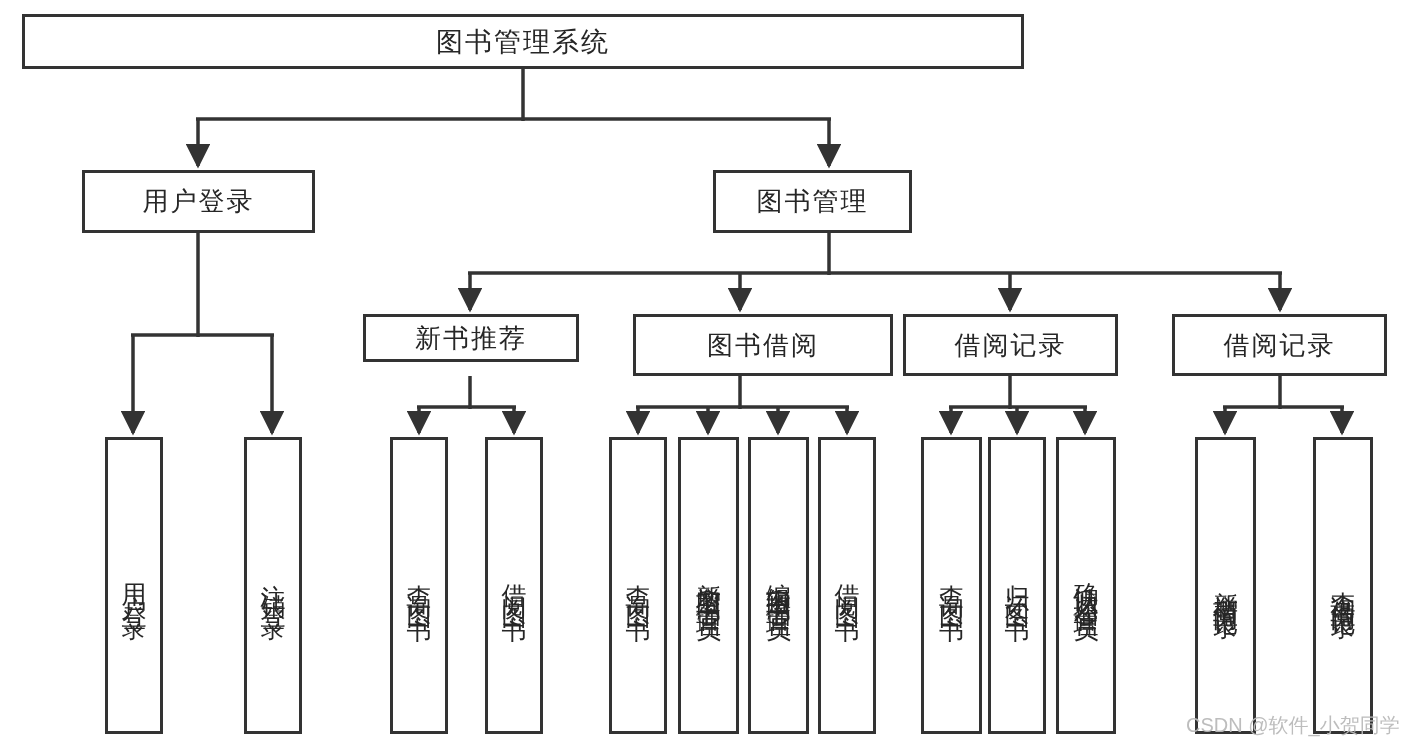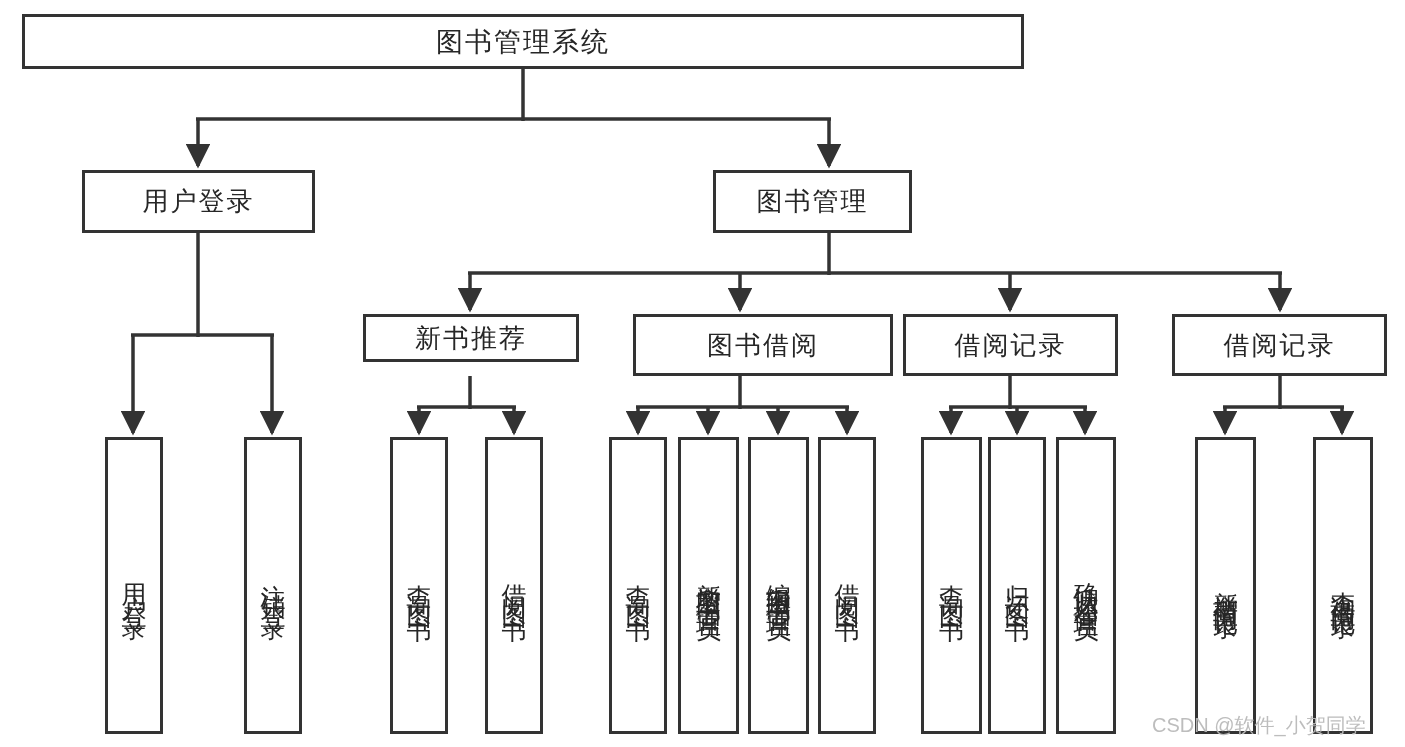--- a/index.html
+++ b/index.html
@@ -19,21 +19,21 @@
     display:flex;align-items:center;justify-content:center;z-index:2;
   }
   .vtext{
     writing-mode:vertical-rl;text-orientation:mixed;
     font-size:25px;line-height:1;white-space:nowrap;
   }
   .ls4{letter-spacing:11px;}
   .ls6{letter-spacing:5px;}
   .ls9{letter-spacing:5px;}
   #watermark{
-    position:absolute;left:1152px;top:712px;z-index:3;
+    position:absolute;left:1186px;top:712px;z-index:3;
     font-size:20px;color:rgba(185,185,185,0.95);white-space:nowrap;
   }
 </style>
 </head>
 <body>
 
 <div id="stage">
 
   <svg id="connectors" viewBox="0 0 1405 747" xmlns="http://www.w3.org/2000/svg">
     <defs>

